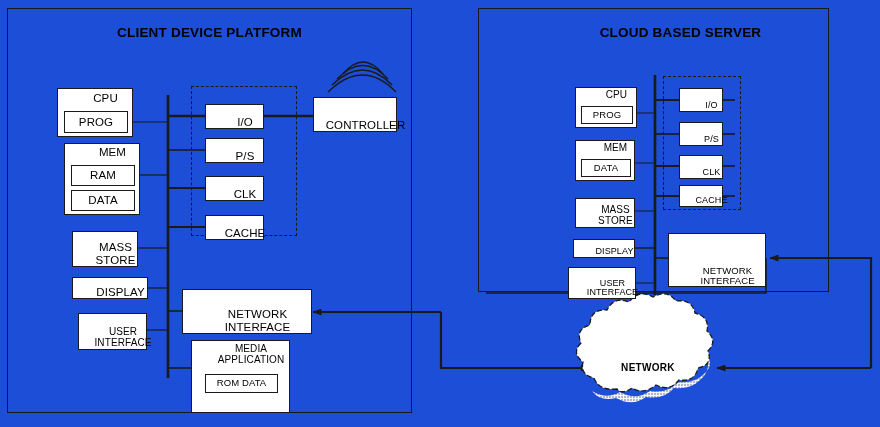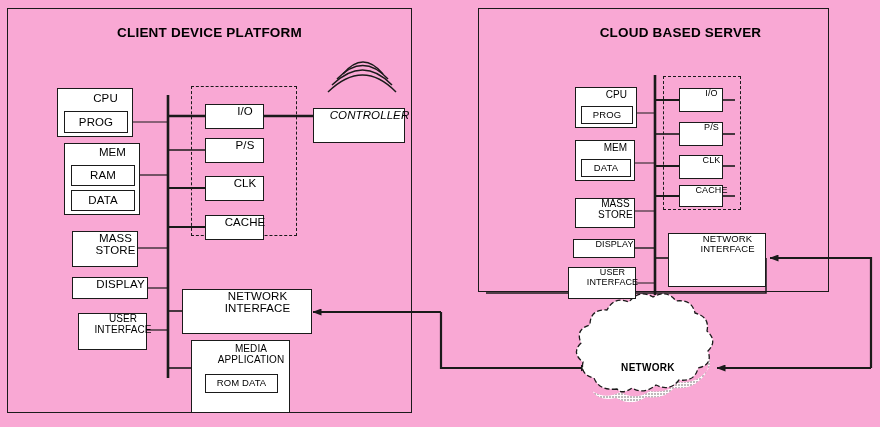--- a/index.html
+++ b/index.html
@@ -7,21 +7,21 @@
     background: #ffffff;
   }
   body {
     font-family: "Liberation Sans", sans-serif;
     color: #000000;
   }
   #stage {
     position: relative;
     width: 880px;
     height: 427px;
-    background: #f9a8d4;
+    background: #1d4ed8;
     overflow: hidden;
   }
   svg.layer {
     position: absolute;
     left: 0; top: 0;
     width: 880px;
     height: 427px;
   }
   
   .panel {
@@ -40,21 +40,21 @@
   }
   
   .box {
     position: absolute;
     box-sizing: border-box;
     border: 1.4px solid #1a1a1a;
     background: #ffffff;
     display: flex;
     flex-direction: column;
     align-items: center;
-    justify-content: flex-start;
+    justify-content: flex-end;
     text-align: center;
     font-size: 11.5px;
     line-height: 1.08;
     letter-spacing: .1px;
     white-space: nowrap;
   }
   .box.sm { font-size: 10px; }
   .box.xs { font-size: 9px; }
   .box-label {
     display: block;
@@ -246,21 +246,21 @@
   </div>
 
   <div class="box" style="left:205px; top:176px; width:59px; height:25px;">
     <span class="box-label">CLK</span>
   </div>
 
   <div class="box" style="left:205px; top:215px; width:59px; height:25px;">
     <span class="box-label">CACHE</span>
   </div>
 
-  <div class="box" style="left:313px; top:108px; width:92px; height:35px;font-style:italic;">
+  <div class="box" style="left:313px; top:97px; width:84px; height:35px;">
     <span class="box-label">CONTROLLER</span>
   </div>
 
   <div class="box" style="left:182px; top:289px; width:130px; height:45px;">
     <span class="box-label">NETWORK</span>
     <span class="box-label">INTERFACE</span>
   </div>
 
   <div class="box sm" style="left:191px; top:340px; width:99px; height:73px; justify-content:flex-start; padding-top:3px;">
     <span class="box-label">MEDIA</span>

